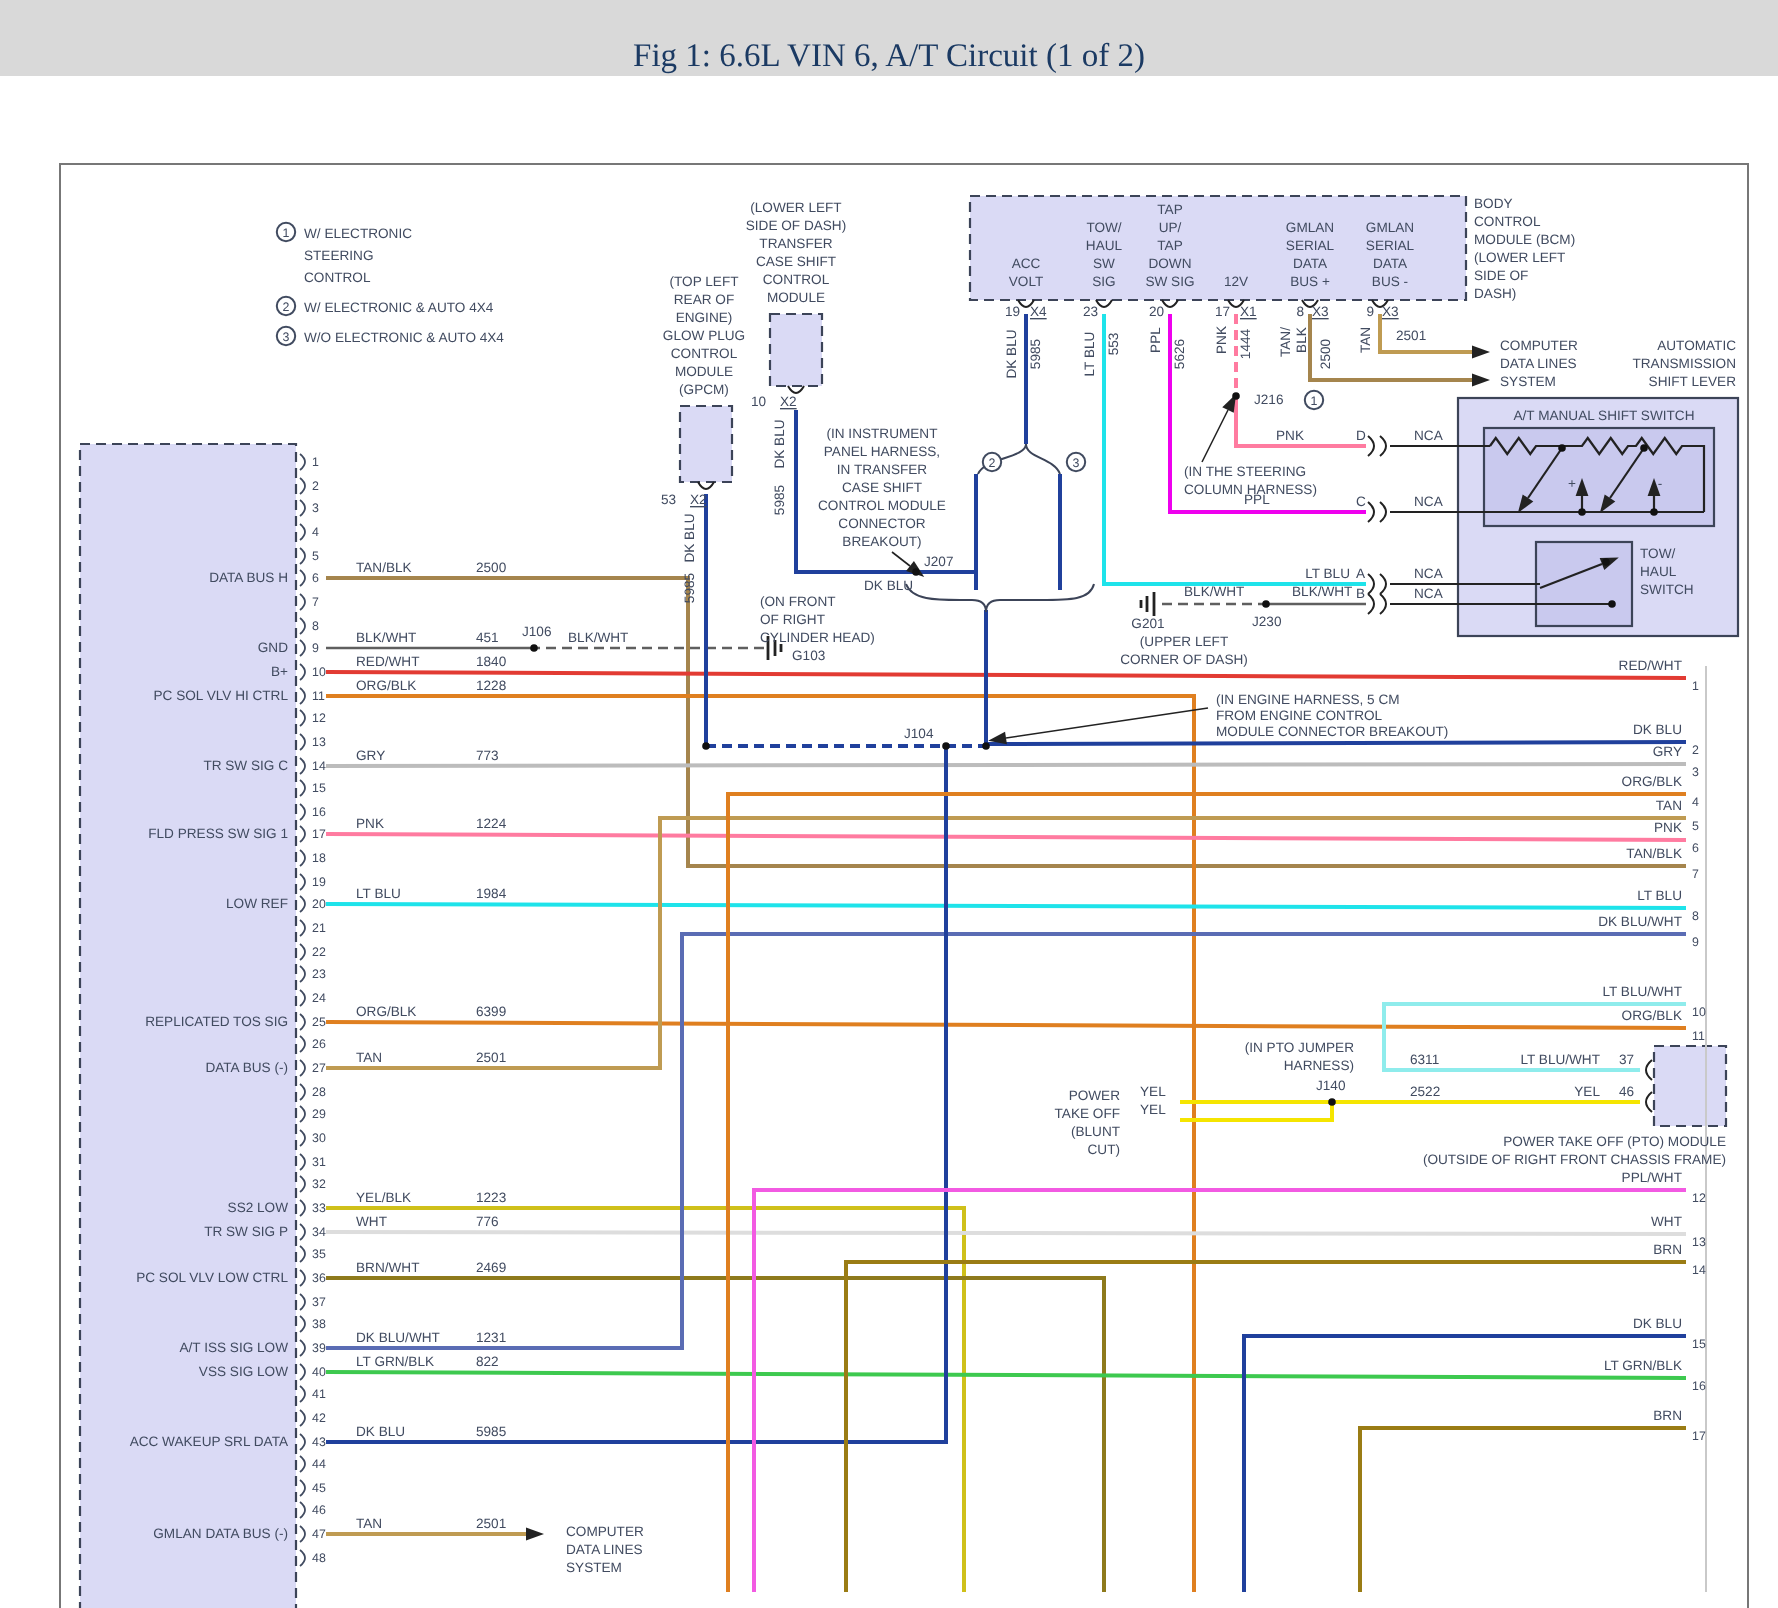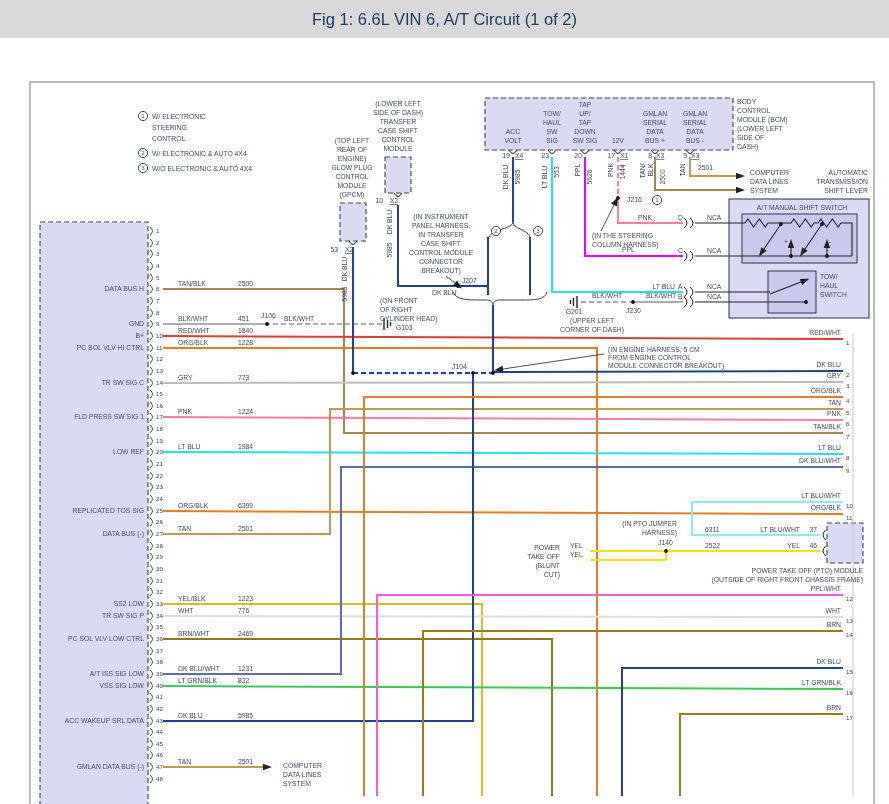--- a/index.html
+++ b/index.html
@@ -1,18 +1,18 @@
 <!DOCTYPE html>
 <html><head>
 <meta charset="utf-8">
 <style>
   html,body{margin:0;padding:0;background:#fff;}
   body{width:889px;height:804px;position:relative;font-family:"Liberation Sans",sans-serif;overflow:hidden;}
   .titlebar{position:absolute;left:0;top:0;width:889px;height:38px;background:#d9d9d9;
-    display:flex;align-items:center;justify-content:center;}
+    display:flex;align-items:flex-end;justify-content:center;font-family:Liberation Serif, serif;}
   .titlebar span{font-size:16.5px;color:#1b3a63;}
   #diagram{position:absolute;left:0;top:0;}
   text{font-family:"Liberation Sans",sans-serif;}
 </style>
 </head>
 <body>
 
 <div class="titlebar">
   <span>Fig 1: 6.6L VIN 6, A/T Circuit (1 of 2)</span>
 </div>

